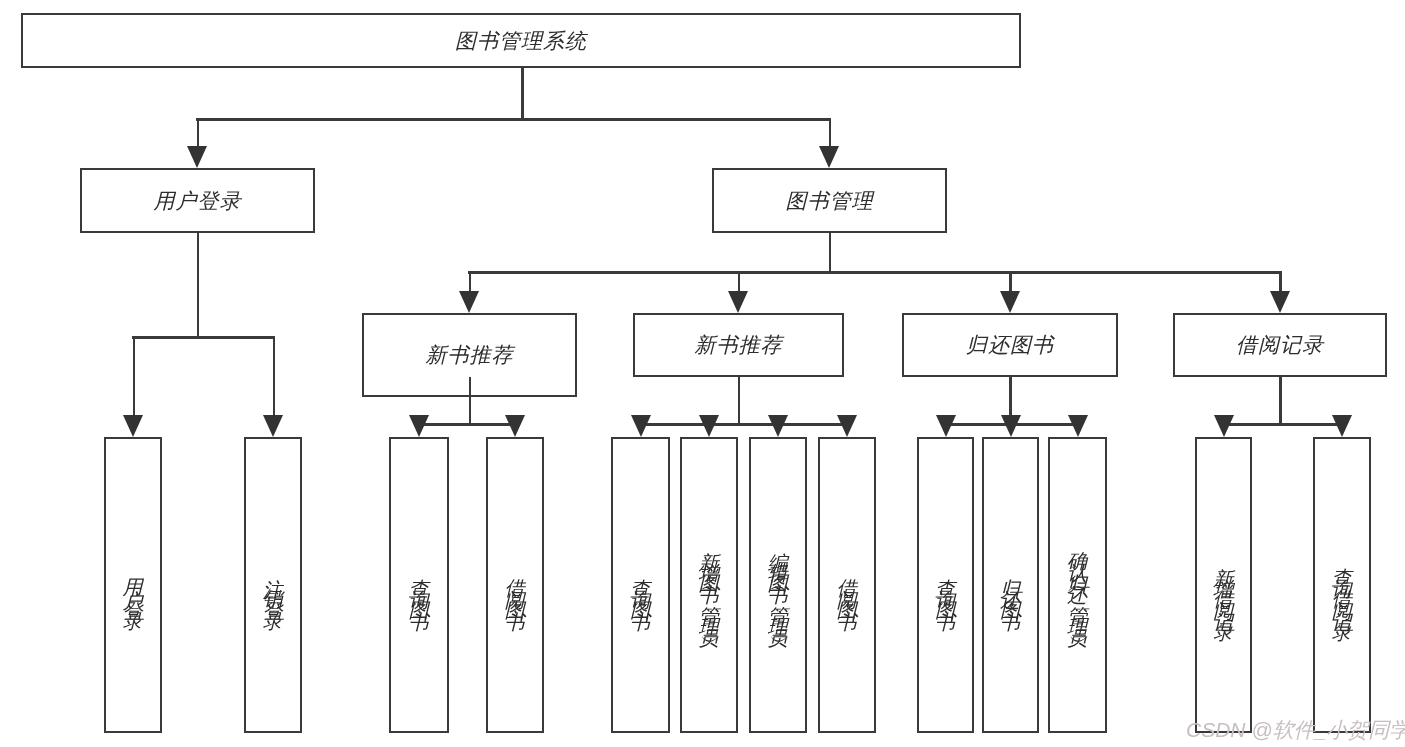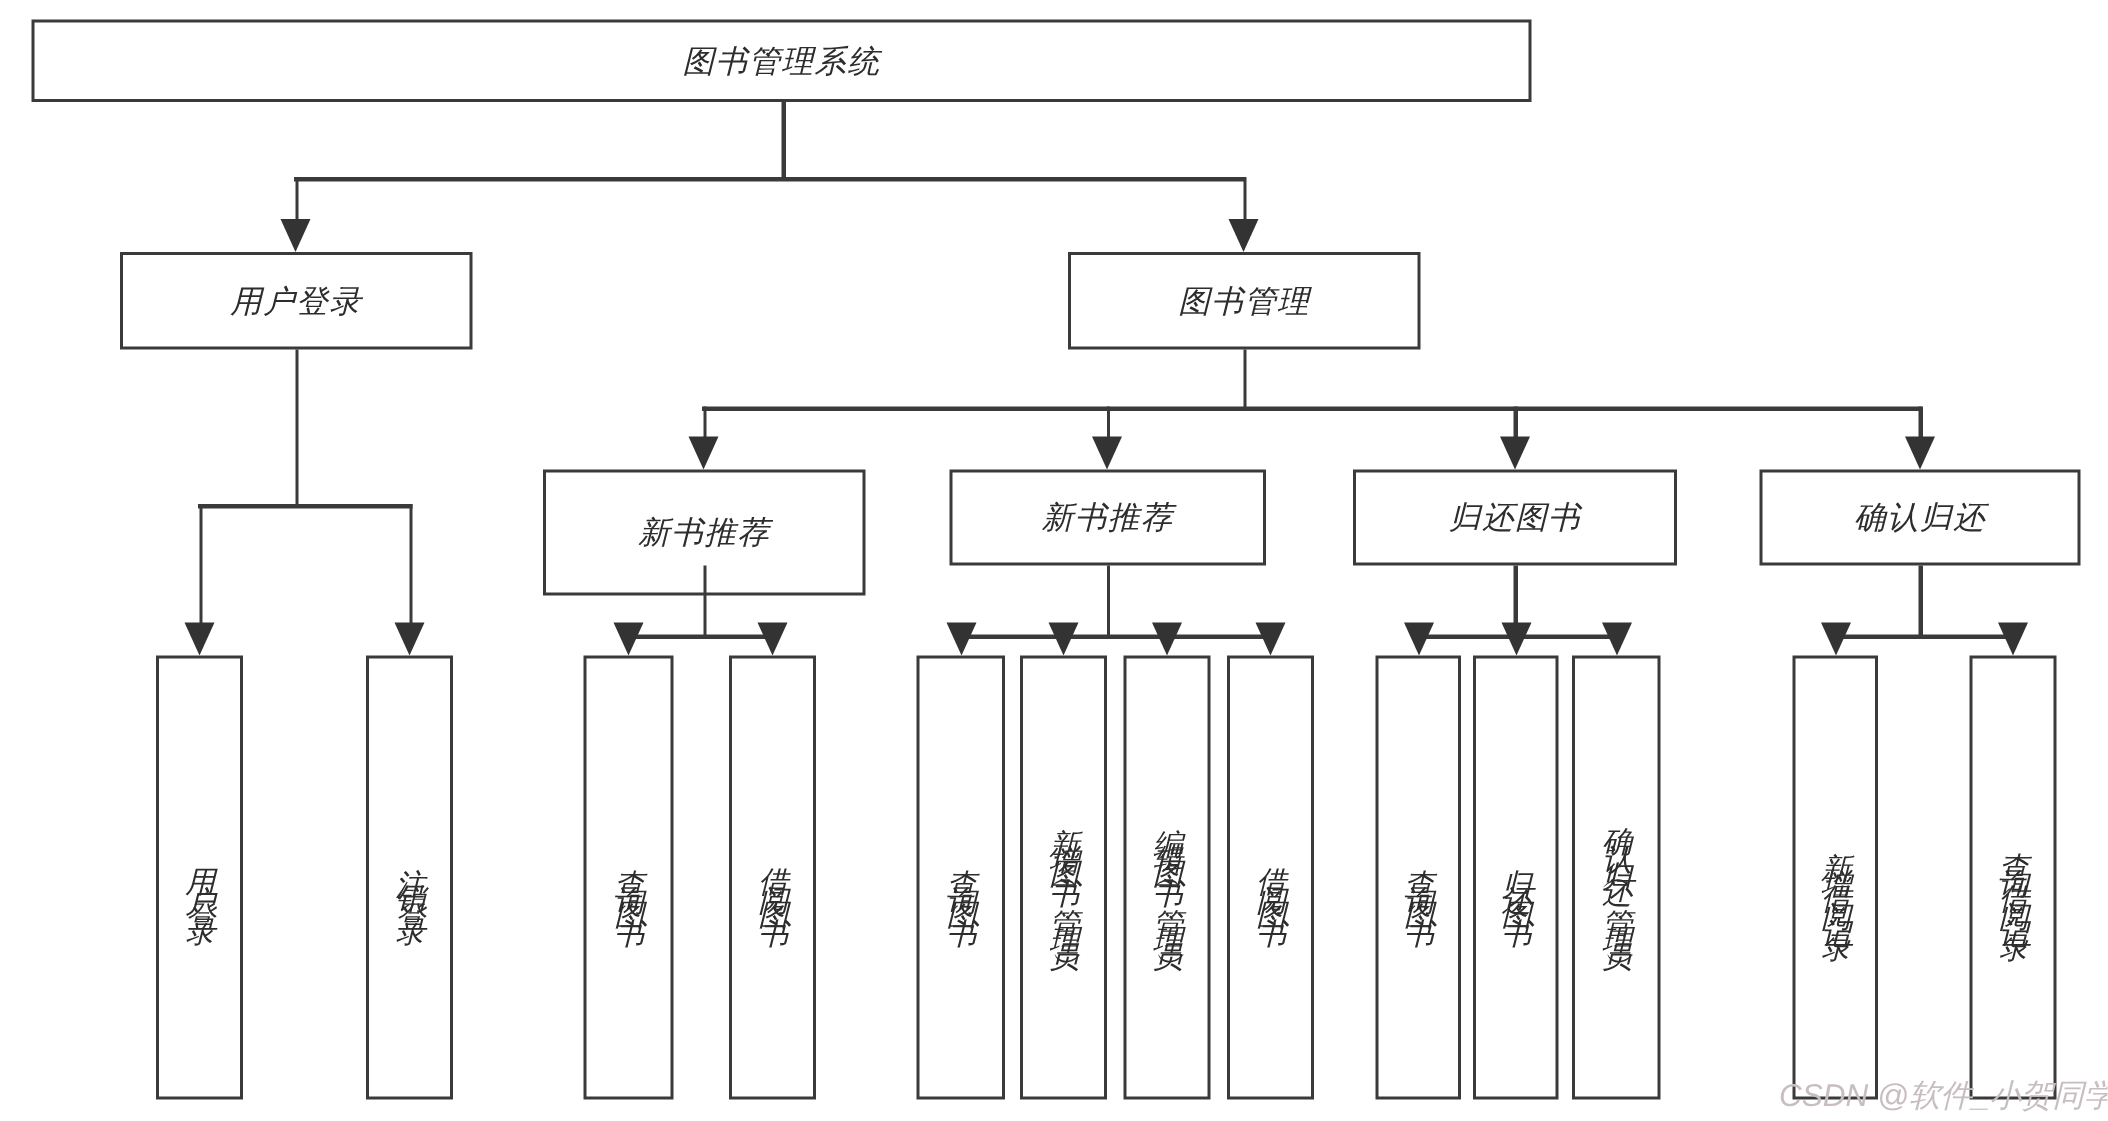--- a/index.html
+++ b/index.html
@@ -125,21 +125,21 @@
   <div class="node" style="left:362px; top:313px; width:215px; height:84px;">
     <span>新书推荐</span>
   </div>
   <div class="node" style="left:633px; top:313px; width:211px; height:64px;">
     <span>新书推荐</span>
   </div>
   <div class="node" style="left:902px; top:313px; width:216px; height:64px;">
     <span>归还图书</span>
   </div>
   <div class="node" style="left:1173px; top:313px; width:214px; height:64px;">
-    <span>确认归还</span>
+    <span>借阅记录</span>
   </div>
 
   <div class="vline" style="left:468.5px; top:377px; height:47px;"></div>
   <div class="hline" style="left:418px; top:423px; width:99px;"></div>
   <div class="arr" style="left:409px; top:415px;"></div>
   <div class="arr" style="left:505px; top:415px;"></div>
 
   <div class="vline" style="left:737.5px; top:377px; height:47px;"></div>
   <div class="hline" style="left:639px; top:423px; width:210px;"></div>
   <div class="arr" style="left:631px; top:415px;"></div>

